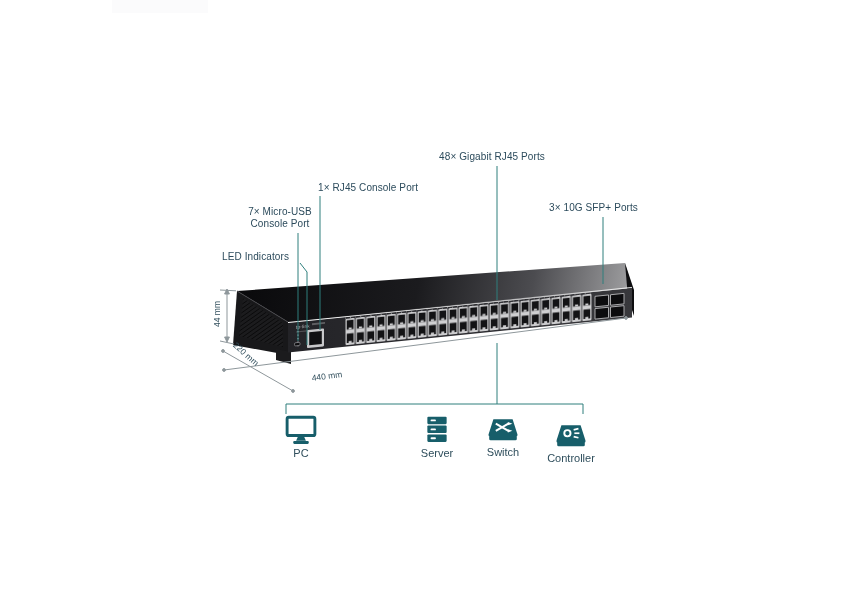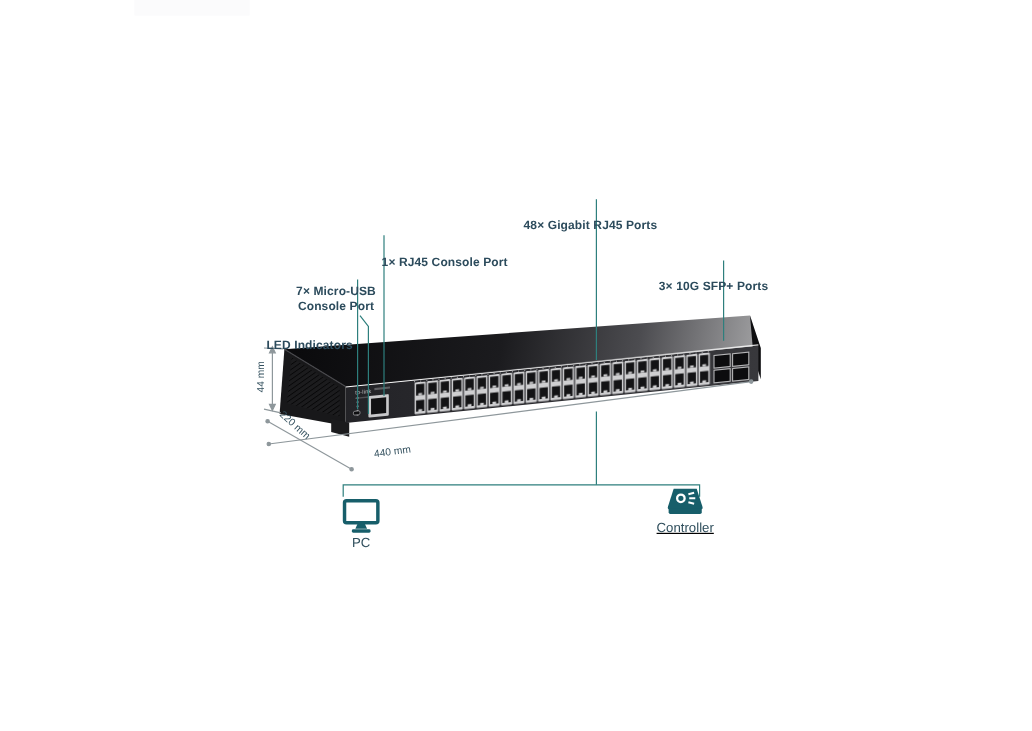--- a/index.html
+++ b/index.html
@@ -1,21 +1,21 @@
 <!DOCTYPE html>
 <html><head>
 <meta charset="utf-8">
 <style>
   html,body{margin:0;padding:0;background:#ffffff;}
   .stage{position:relative;width:860px;height:609px;background:#ffffff;overflow:hidden;
          font-family:"Liberation Sans",sans-serif;}
   .art{position:absolute;left:0;top:0;}
   .topband{position:absolute;left:112px;top:0;width:96px;height:13px;background:#fbfbfc;}
-  .callout{position:absolute;color:#2c4b5c;font-size:10px;font-weight:700;line-height:1.18;
-           white-space:pre-line;letter-spacing:.1px;margin-top:32px;}
+  .callout{position:absolute;color:#2c4b5c;font-size:10px;font-weight:400;line-height:1.18;
+           white-space:pre-line;letter-spacing:.1px;}
   .centered{transform:translateX(-50%);text-align:center;}
   .dim{position:absolute;color:#33505e;font-size:8.5px;font-weight:400;white-space:nowrap;}
   .device-item{position:absolute;width:76px;transform:translateX(-50%);text-align:center;}
   .device-item svg{display:block;margin:0 auto;}
   .device-label{margin-top:2px;color:#2f4e5c;font-size:11px;line-height:1.1;}
 </style>
 </head>
 <body>
 
 <div class="stage">
@@ -138,23 +138,51 @@
   <div class="device-item" style="left:301px;top:415px;">
     <svg width="32" height="30" viewBox="0 0 28 27">
       <rect x="1.5" y="2" width="25" height="16.5" rx="1.5" fill="none" stroke="#175e6a" stroke-width="2.6"></rect>
       <path d="M11.2,19.5 h5.6 l1.6,3.6 h-8.8 Z" fill="#175e6a"></path>
       <rect x="7" y="23.4" width="14" height="2.6" rx="1" fill="#175e6a"></rect>
     </svg>
     <div class="device-label">PC</div>
   </div>
 
 
+  <div class="device-item" style="left:437px;top:414px;">
+    <svg width="30" height="31" viewBox="0 0 28 27">
+      <g fill="#175e6a">
+        <rect x="5" y="1.5" width="18" height="7" rx="1"></rect>
+        <rect x="5" y="9.8" width="18" height="7" rx="1"></rect>
+        <rect x="5" y="18.1" width="18" height="7" rx="1"></rect>
+      </g>
+      <g fill="#ffffff">
+        <rect x="8" y="4.2" width="5" height="1.7" rx="0.8"></rect>
+        <rect x="8" y="12.5" width="5" height="1.7" rx="0.8"></rect>
+        <rect x="8" y="20.8" width="5" height="1.7" rx="0.8"></rect>
+      </g>
+    </svg>
+    <div class="device-label">Server</div>
+  </div>
 
+  <div class="device-item" style="left:503px;top:416px;">
+    <svg width="36" height="28" viewBox="0 0 30 23">
+      <path d="M7,2.5 h16 l4,12.5 q0.5,2 -1.5,2.5 l-2,0.5 h-17 l-2,-0.5 q-2,-0.5 -1.5,-2.5 Z" fill="#175e6a"></path>
+      <rect x="3.5" y="16.5" width="23" height="3.6" rx="1.2" fill="#175e6a"></rect>
+      <g stroke="#ffffff" stroke-width="1.7" fill="#ffffff">
+        <line x1="9" y1="6.2" x2="19.5" y2="12.2"></line>
+        <line x1="9" y1="12.2" x2="19.5" y2="6.2"></line>
+        <path d="M19,4.8 L22.8,6.2 L19,7.6 Z" stroke="none"></path>
+        <path d="M19,10.8 L22.8,12.2 L19,13.6 Z" stroke="none"></path>
+      </g>
+    </svg>
+    <div class="device-label">Switch</div>
+  </div>
 
-  <div class="device-item" style="left:571px;top:404px;text-decoration:underline;">
+  <div class="device-item" style="left:571px;top:422px;">
     <svg width="36" height="28" viewBox="0 0 30 23">
       <path d="M7,2.5 h16 l4,12.5 q0.5,2 -1.5,2.5 l-2,0.5 h-17 l-2,-0.5 q-2,-0.5 -1.5,-2.5 Z" fill="#175e6a"></path>
       <rect x="3.5" y="16.5" width="23" height="3.6" rx="1.2" fill="#175e6a"></rect>
       <circle cx="12" cy="9.2" r="2.6" fill="none" stroke="#ffffff" stroke-width="1.6"></circle>
       <g stroke="#ffffff" stroke-width="1.4">
         <line x1="17.2" y1="6.4" x2="21.2" y2="5.4"></line>
         <line x1="17.8" y1="9.2" x2="22" y2="9.2"></line>
         <line x1="17.2" y1="12" x2="21.2" y2="13"></line>
       </g>
     </svg>

